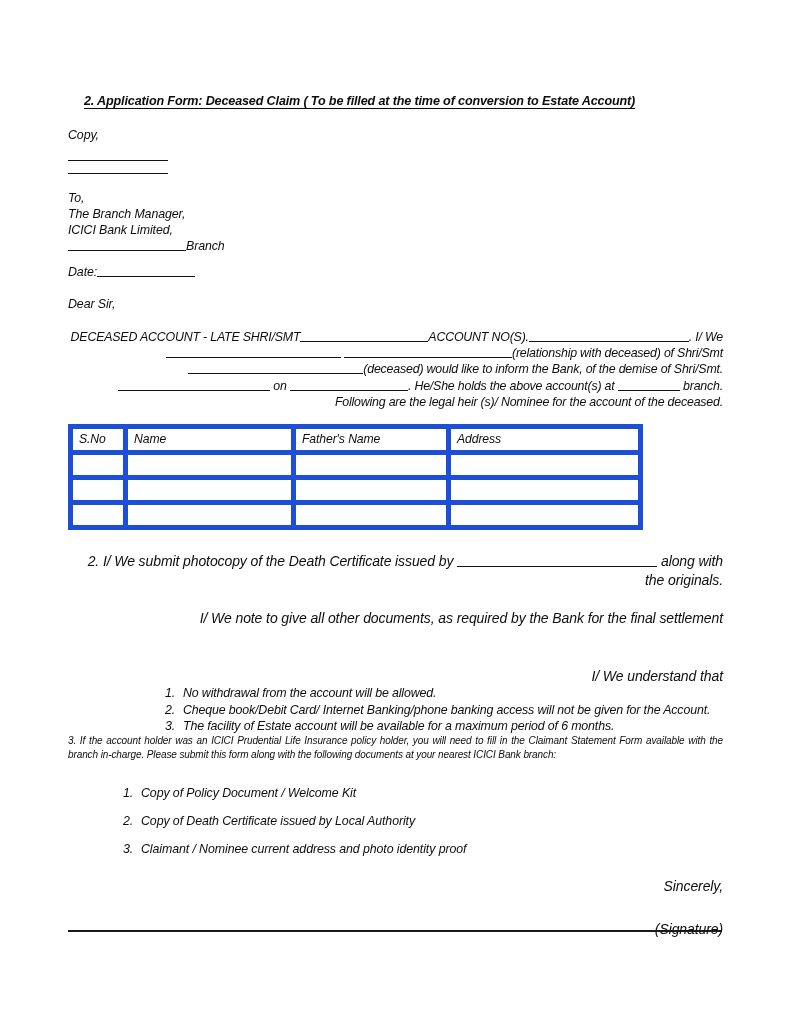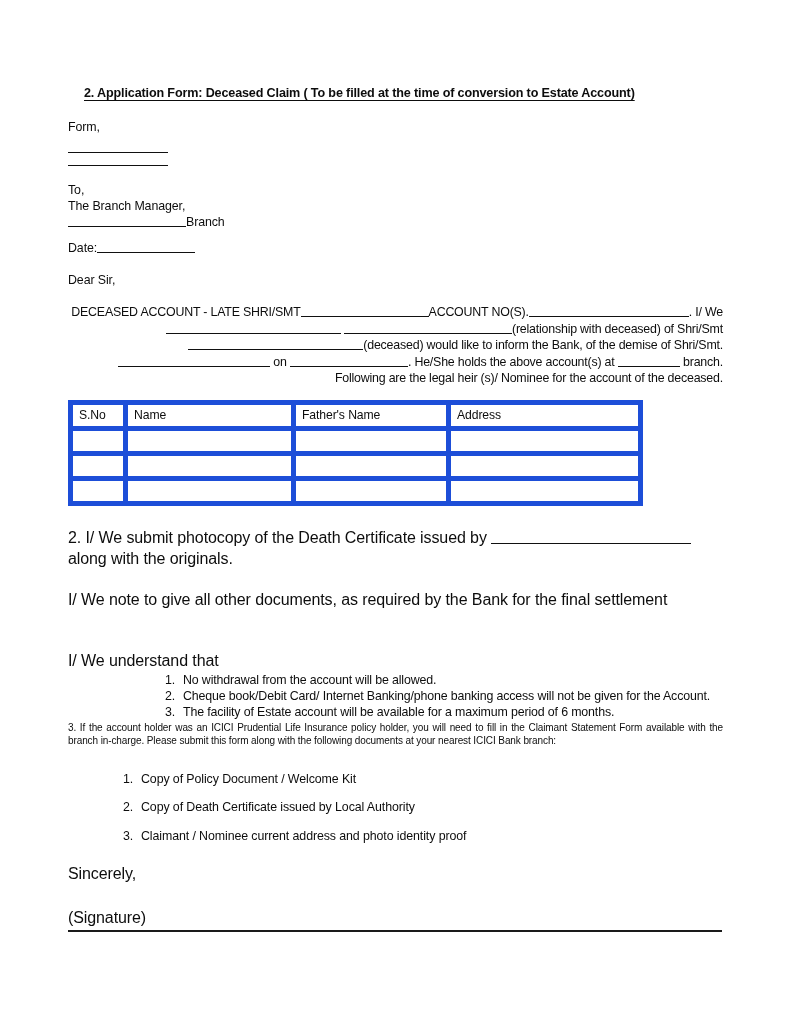--- a/index.html
+++ b/index.html
@@ -16,22 +16,23 @@
     position: relative;
     width: 791px;
     height: 1024px;
     background: #ffffff;
     overflow: hidden;
     box-sizing: border-box;
   }
   .content {
     position: absolute;
     left: 68px;
-    top: 0;
+    top: 8px;
     width: 655px;
+    font-style: italic;
   }
 
   
   .doc-title {
     margin: 0;
     padding-top: 86px;
     padding-left: 16px;
     font-size: 12.6px;
     font-weight: bold;
     letter-spacing: -0.15px;
@@ -110,21 +111,21 @@
   }
   table.heir-table thead th { height: 15px; }
   table.heir-table tbody td { height: 14px; }
   table.heir-table { border: 1px solid #b4b4b4; }
   col.c1 { width: 55px; }
   col.c2 { width: 168px; }
   col.c3 { width: 155px; }
   col.c4 { width: 192px; }
 
   
-  .clause { font-size: 16px; line-height: 1.30; letter-spacing: -0.1px; }
+  .clause { font-size: 14px; line-height: 1.30; letter-spacing: -0.1px; text-align: right; }
 
   
   ol.understand-list {
     margin: 0;
     padding: 0;
     list-style: none;
     font-size: 12.4px;
     line-height: 1.32;
     letter-spacing: -0.15px;
   }
@@ -181,29 +182,30 @@
   }
 </style>
 </head>
 <body>
 
 <div class="page">
   <div class="content">
 
     <h1 class="doc-title"><span>2. Application Form: Deceased Claim ( To be filled at the time of conversion to Estate Account)</span></h1>
 
-    <div class="blk from-label">Form,</div>
+    <div class="blk from-label">Copy,</div>
 
     <div class="rule-line first"></div>
     <div class="rule-line second"></div>
 
     <div class="gap-16"></div>
 
     <div class="blk">To,</div>
     <div class="blk">The Branch Manager,</div>
+    <div class="blk">ICICI Bank Limited,</div>
     <div class="blk"><span class="u u-118"></span><span>Branch</span></div>
 
     <div class="gap-10"></div>
 
     <div class="blk"><span>Date:</span><span class="u u-98"></span></div>
 
     <div class="gap-16"></div>
 
     <div class="blk">Dear Sir,</div>
 

